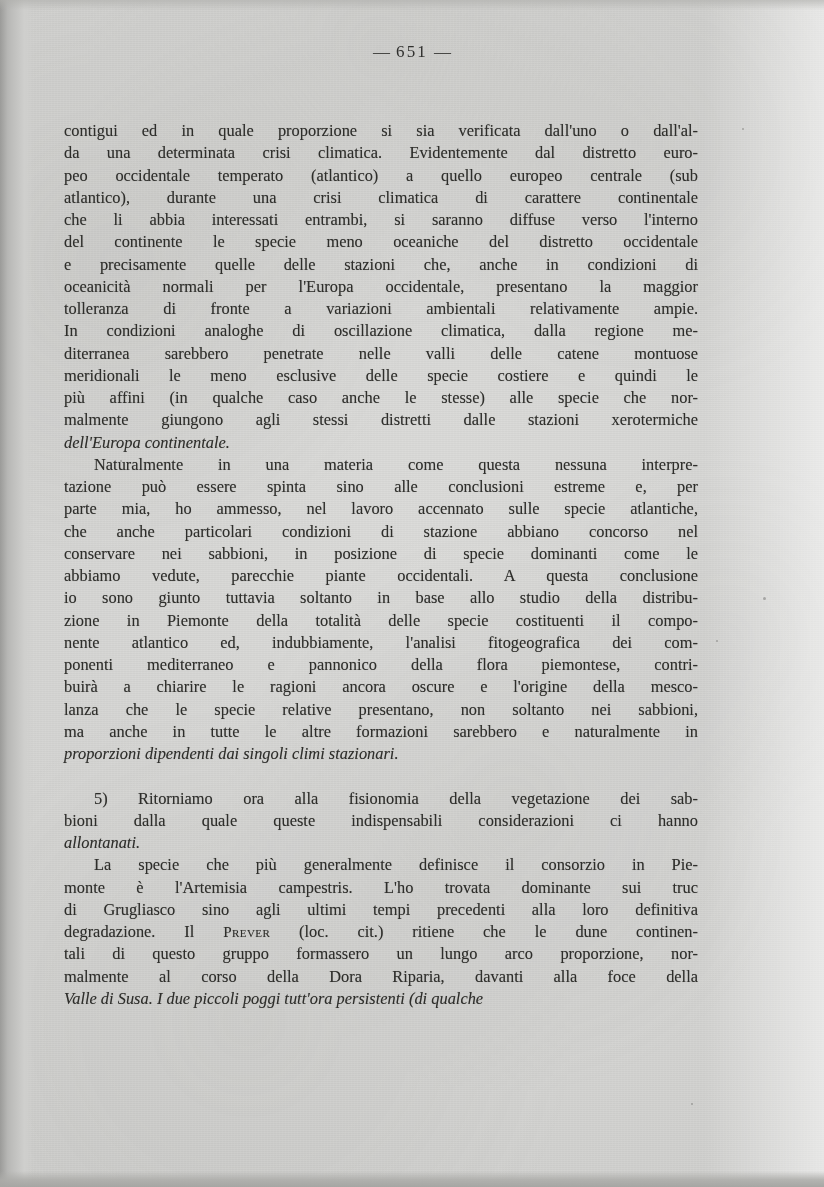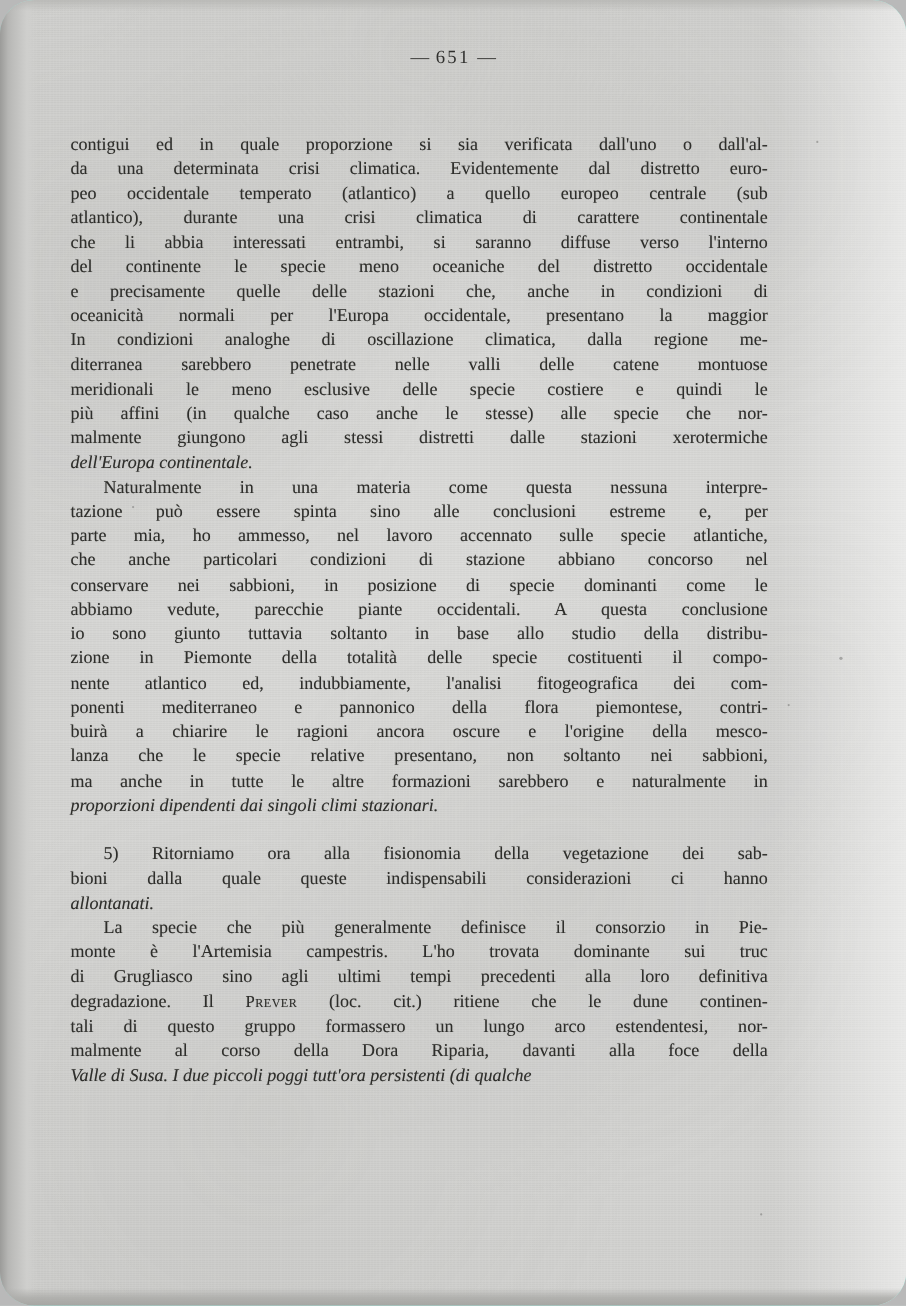--- a/index.html
+++ b/index.html
@@ -6,24 +6,23 @@
     margin: 0;
     padding: 0;
     background: #b9b9b9;
   }
 
   #page {
     position: relative;
     width: 824px;
     height: 1187px;
     overflow: hidden;
-    background: #5eead4;
+    background: #e5e5e5;
     font-family: "Liberation Serif", "DejaVu Serif", serif;
     color: #2a2a28;
-    border-radius: 31px;
   }
 
   
   .paper-base {
     position: absolute;
     inset: 0;
     background:
       radial-gradient(ellipse 120% 90% at 52% 44%, #dcdcda 0%, #d4d4d2 55%, #c9c9c7 100%);
   }
   .paper-grain {
@@ -171,20 +170,21 @@
 
       <div>
         <span class="ln">contigui ed in quale proporzione si sia verificata dall'uno o dall'al-</span>
         <span class="ln">da una determinata crisi climatica. Evidentemente dal distretto euro-</span>
         <span class="ln">peo occidentale temperato (atlantico) a quello europeo centrale (sub</span>
         <span class="ln">atlantico), durante una crisi climatica di carattere continentale</span>
         <span class="ln">che li abbia interessati entrambi, si saranno diffuse verso l'interno</span>
         <span class="ln">del continente le specie meno oceaniche del distretto occidentale</span>
         <span class="ln">e precisamente quelle delle stazioni che, anche in condizioni di</span>
         <span class="ln">oceanicità normali per l'Europa occidentale, presentano la maggior</span>
+        <span class="ln">tolleranza di fronte a variazioni ambientali relativamente ampie.</span>
         <span class="ln">In condizioni analoghe di oscillazione climatica, dalla regione me-</span>
         <span class="ln">diterranea sarebbero penetrate nelle valli delle catene montuose</span>
         <span class="ln">meridionali le meno esclusive delle specie costiere e quindi le</span>
         <span class="ln">più affini (in qualche caso anche le stesse) alle specie che nor-</span>
         <span class="ln">malmente giungono agli stessi distretti dalle stazioni xerotermiche</span>
         <span class="ln last">dell'Europa continentale.</span>
       </div>
 
       <div>
         <span class="ln"><span style="display:inline-block;width:30px"></span><span>Naturalmente in una materia come questa nessuna interpre-</span></span>
@@ -213,21 +213,21 @@
 
       <div>
         <span class="ln"><span style="display:inline-block;width:30px"></span><span>La specie che più generalmente definisce il consorzio in Pie-</span></span>
 
         <span class="ln"><span>monte è l'</span><span class="it">Artemisia campestris</span><span>. L'ho trovata dominante sui </span><span class="it">truc</span></span>
 
         <span class="ln">di Grugliasco sino agli ultimi tempi precedenti alla loro definitiva</span>
 
         <span class="ln"><span>degradazione. Il </span><span class="sc">Prever</span><span> </span><span class="it">(loc. cit.)</span><span> ritiene che le dune continen-</span></span>
 
-        <span class="ln">tali di questo gruppo formassero un lungo arco estendentesi, nor-</span>
+        <span class="ln">tali di questo gruppo formassero un lungo arco proporzione, nor-</span>
         <span class="ln">malmente al corso della Dora Riparia, davanti alla foce della</span>
         <span class="ln last">Valle di Susa. I due piccoli poggi tutt'ora persistenti (di qualche</span>
       </div>
 
     </div>
   </div>
 
   <div class="gutter-left"></div>
   <div class="gutter-left-line"></div>
   <div class="edge-right"></div>

